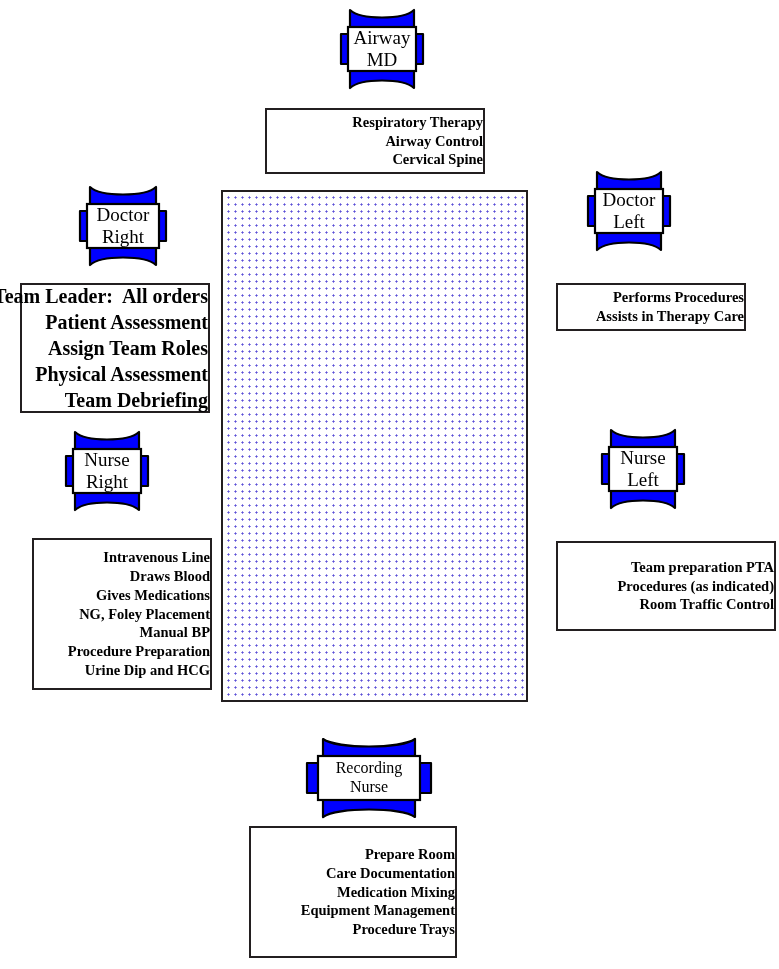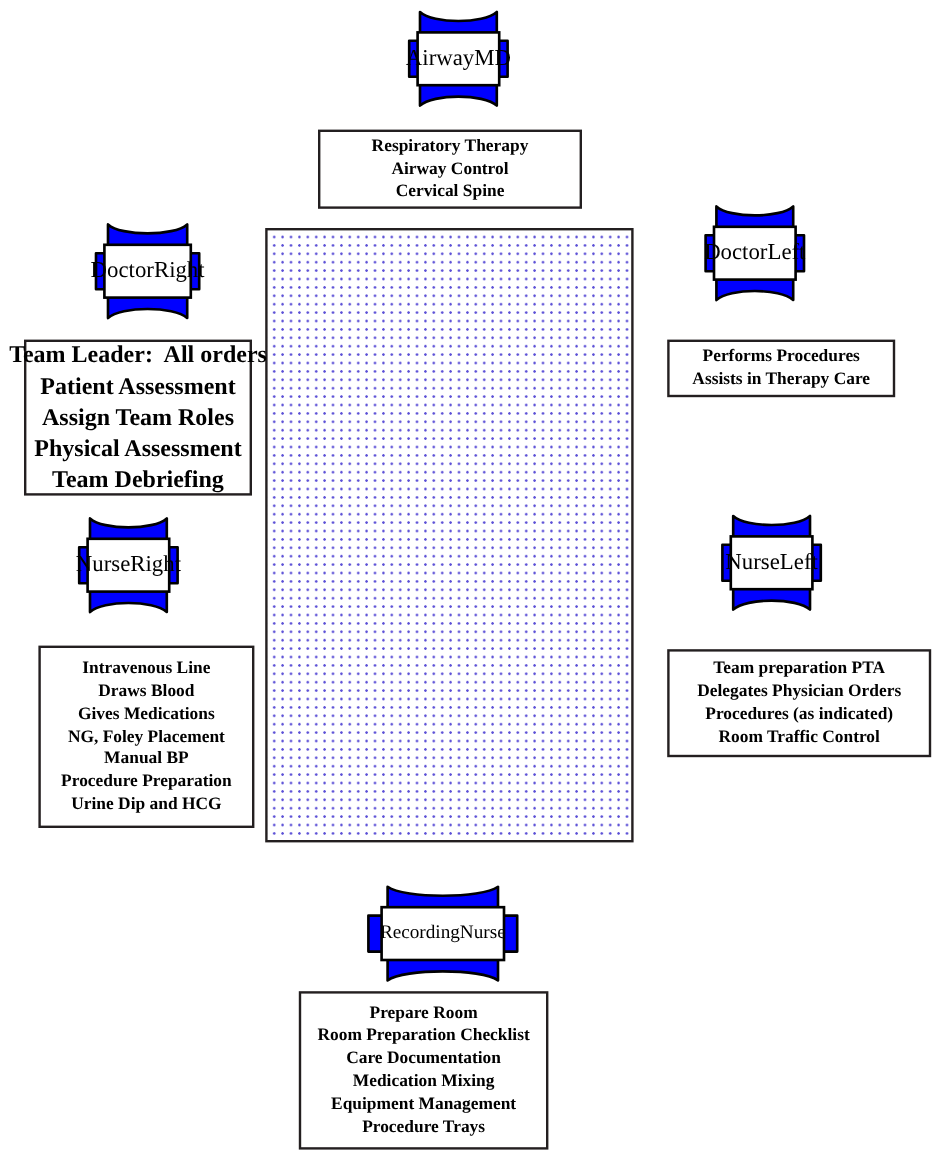--- a/index.html
+++ b/index.html
@@ -39,39 +39,39 @@
     display: block;
     overflow: visible;
   }
   .badge .badge-label {
     position: absolute;
     left: 0;
     right: 0;
     top: 0;
     bottom: 0;
     display: flex;
-    flex-direction: row;
+    flex-direction: column;
     align-items: center;
     justify-content: center;
     text-align: center;
     line-height: 1.16;
     color: #000000;
     pointer-events: none;
   }
   .badge .badge-label span { display: block; white-space: nowrap; }
 
   
   .duty-box {
     position: absolute;
     box-sizing: border-box;
     border: 2px solid #231f20;
     background: #ffffff;
     display: flex;
     flex-direction: column;
-    align-items: center;
+    align-items: flex-end;
     justify-content: center;
     text-align: center;
     color: #000000;
     font-weight: bold;
     line-height: 1.30;
   }
   .duty-box .line { display: block; white-space: pre; }
 </style>
 </head>
 <body>
@@ -162,37 +162,35 @@
     <rect x="9" y="19" width="68" height="44" fill="#ffffff" stroke="#000000" stroke-width="2.2"></rect>
   </svg>
   <div class="badge-label" style="font-size:19px;">
     <span>Nurse</span>
     <span>Left</span>
   </div>
 </div>
 
 <div class="duty-box" id="duties-nurse-left" style="left:556px; top:541px; width:220px; height:90px; font-size:14.5px;">
   <span class="line">Team preparation PTA</span>
-  <span class="line">Delegates Physician Orders</span>
   <span class="line">Procedures (as indicated)</span>
   <span class="line">Room Traffic Control</span>
 </div>
 
 <div class="badge" id="badge-recording-nurse" style="left:305px; top:737px; width:128px; height:82px;">
   <svg width="128" height="82" viewBox="0 0 128 82" aria-hidden="true">
     <path d="M18,2 C32,12 96,12 110,2 L110,26 L126,26 L126,56 L110,56 L110,80
              C96,70 32,70 18,80 L18,56 L2,56 L2,26 L18,26 Z" fill="#0000ff" stroke="#000000" stroke-width="2.2" stroke-linejoin="round"></path>
     <rect x="13" y="19" width="102" height="44" fill="#ffffff" stroke="#000000" stroke-width="2.2"></rect>
   </svg>
   <div class="badge-label" style="font-size:16px;">
     <span>Recording</span>
     <span>Nurse</span>
   </div>
 </div>
 
 <div class="duty-box" id="duties-recording-nurse" style="left:249px; top:826px; width:208px; height:132px; font-size:14.5px;">
   <span class="line">Prepare Room</span>
-  <span class="line">Room Preparation Checklist</span>
   <span class="line">Care Documentation</span>
   <span class="line">Medication Mixing</span>
   <span class="line">Equipment Management</span>
   <span class="line">Procedure Trays</span>
 </div>
 
 </body></html>

